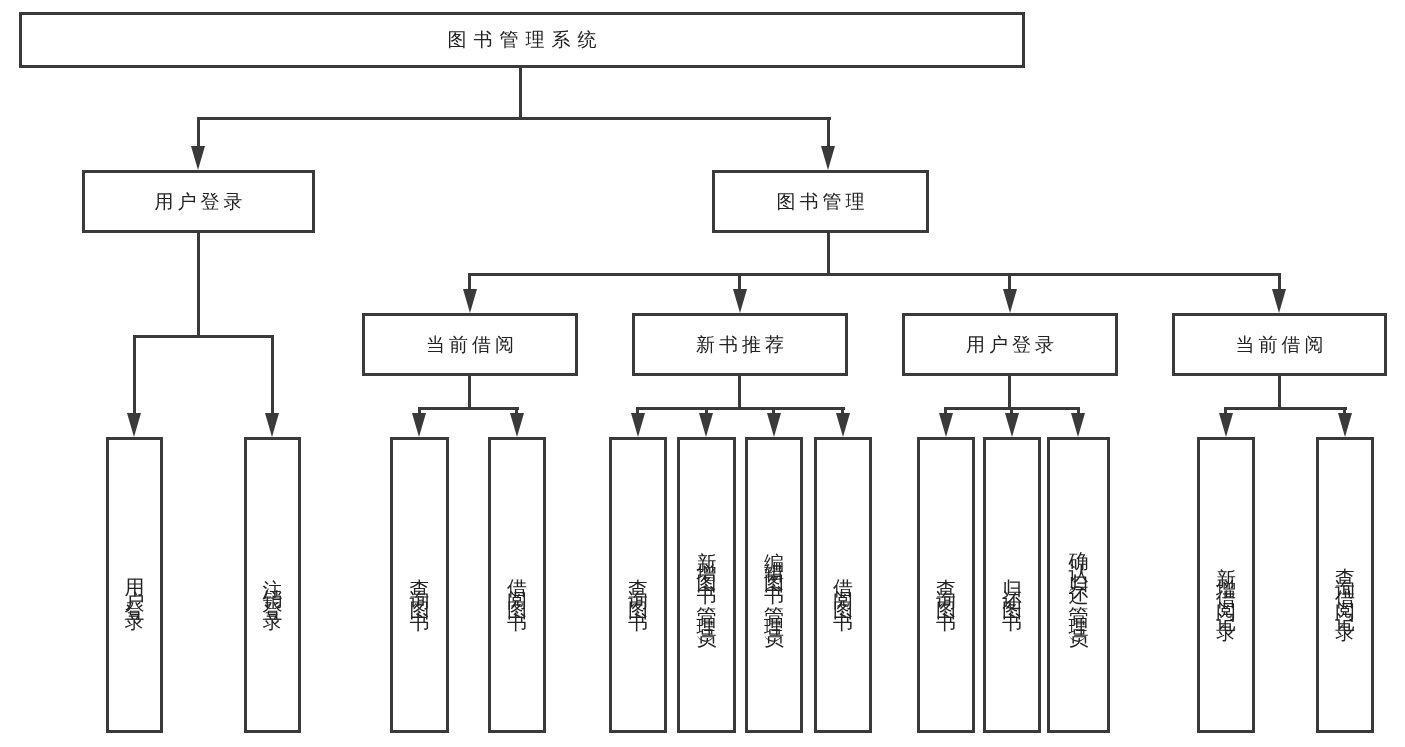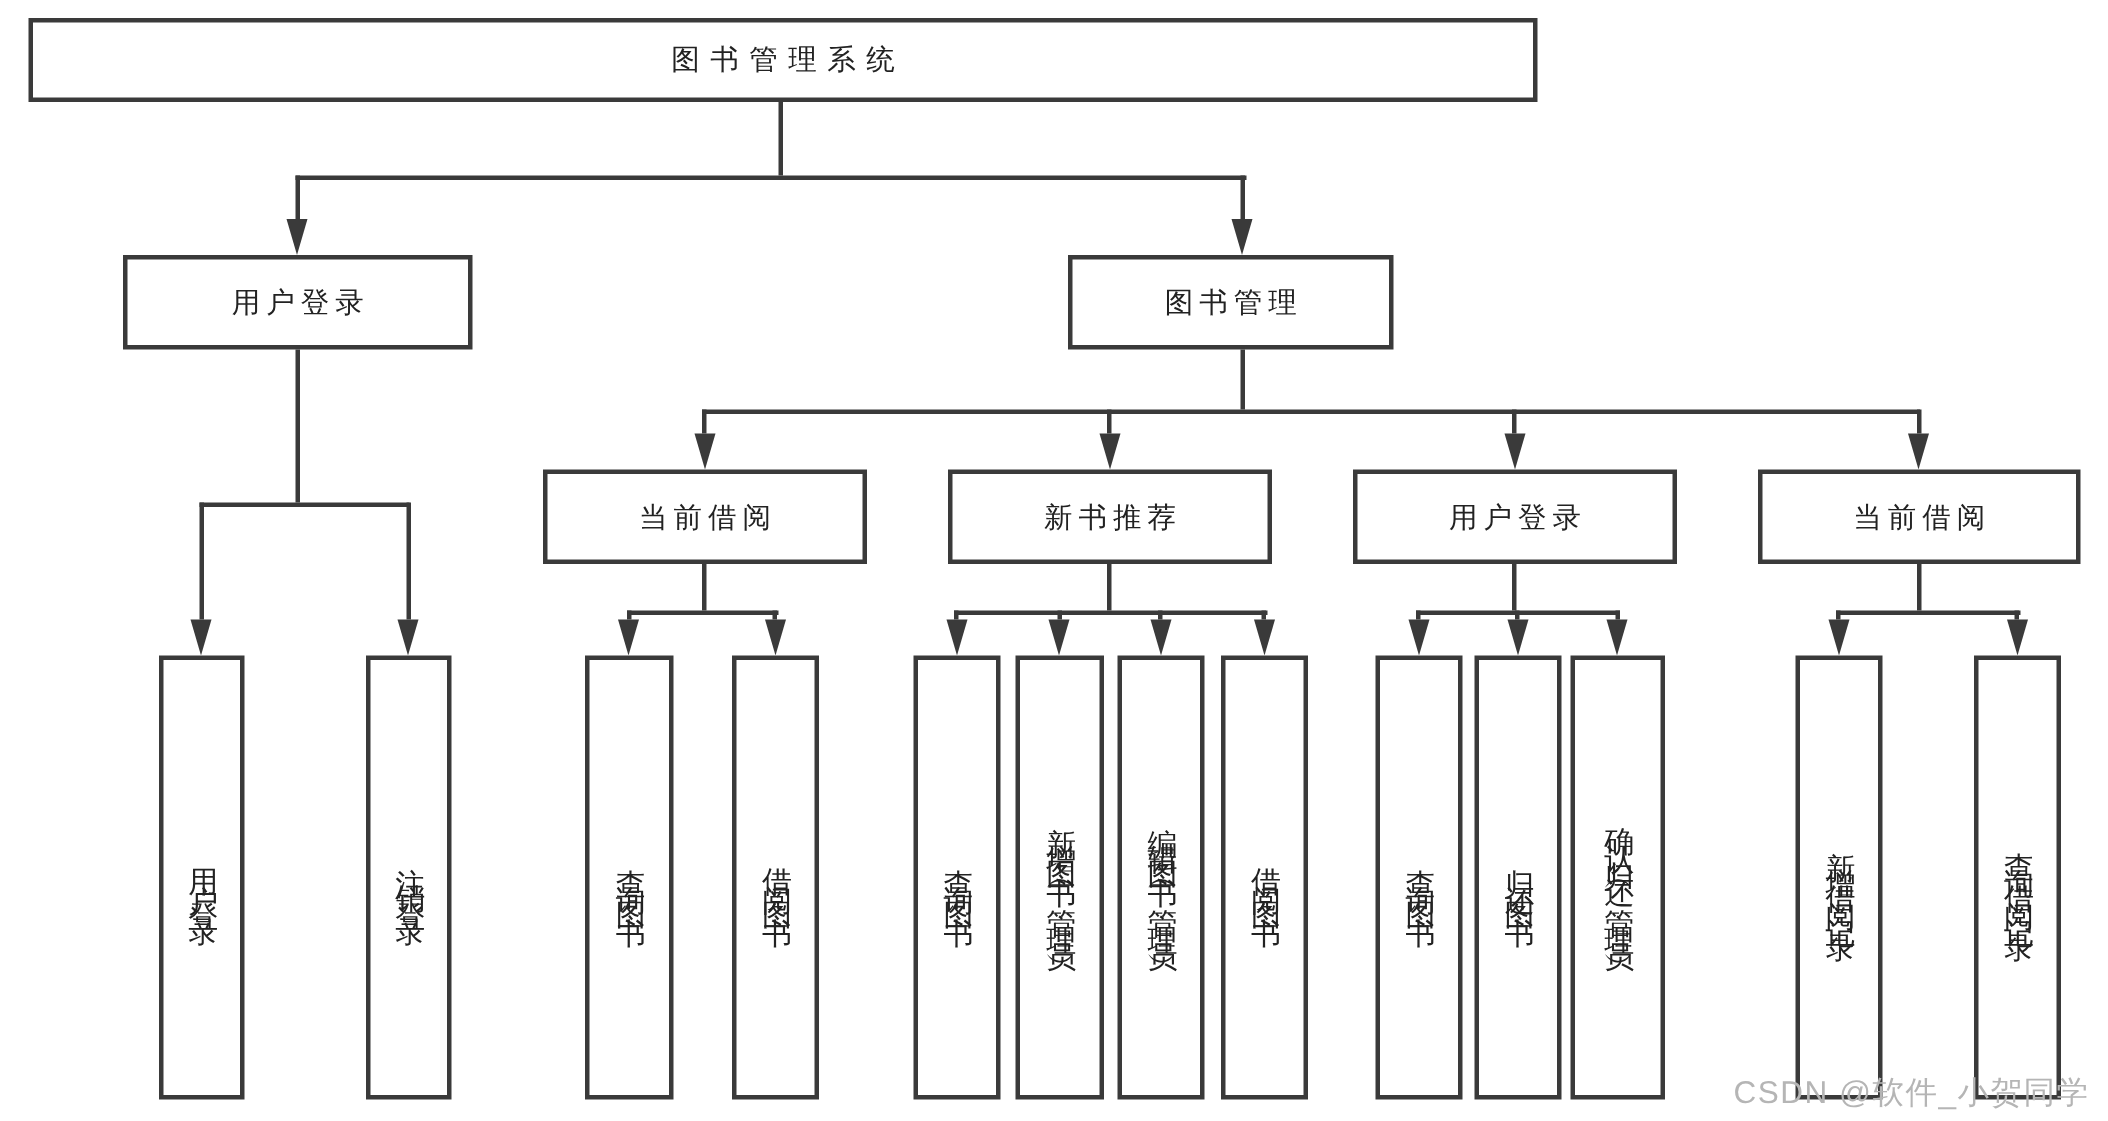--- a/index.html
+++ b/index.html
@@ -167,15 +167,14 @@
     <span class="vtext">确认归还（管理员）</span>
   </div>
 
   <div class="box" style="left:1197px;top:437px;width:58px;height:296px;">
     <span class="vtext">新增借阅记录</span>
   </div>
   <div class="box" style="left:1316px;top:437px;width:58px;height:296px;">
     <span class="vtext">查询借阅记录</span>
   </div>
 
-  <div class="watermark">CSDN @软件_小贺同学</div>
 
 </div>
 
 </body></html>

